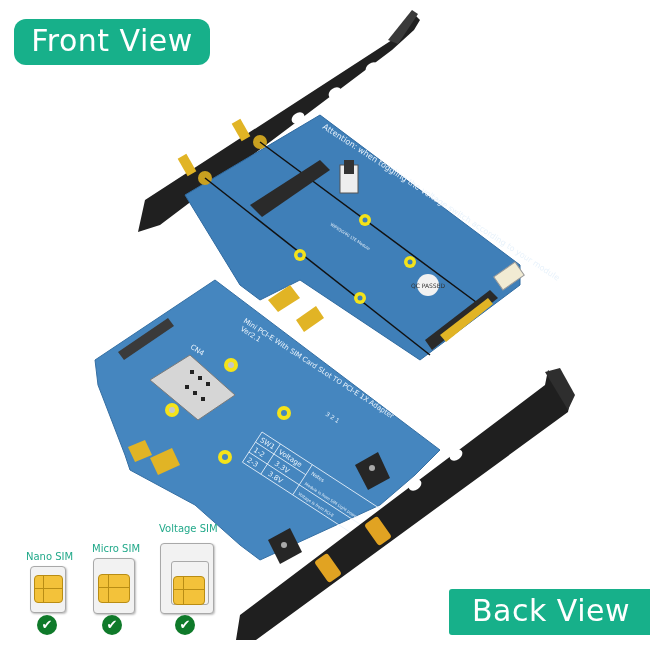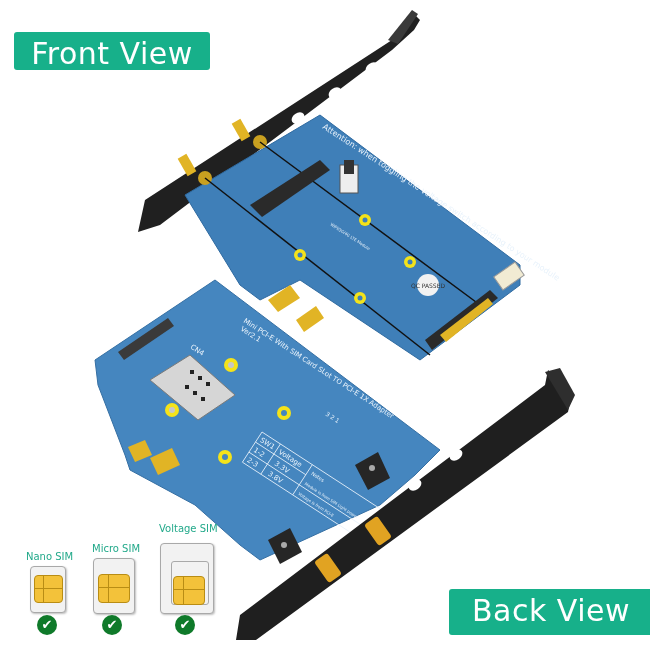--- a/index.html
+++ b/index.html
@@ -1,21 +1,21 @@
 <!DOCTYPE html>
 <html><head>
 <meta charset="utf-8">
 <style>
   html, body { margin:0; padding:0; background:#ffffff; }
   body { width:650px; height:650px; position:relative; overflow:hidden; font-family:"DejaVu Sans", sans-serif; }
   .badge {
     position:absolute; background:#17b08a; color:#ffffff; border-radius:3px;
     font-family:"DejaVu Sans", sans-serif; font-size:30px; line-height:44px; padding:0 10px; letter-spacing:0.5px;
   }
-  #front-badge { left:14px; top:32px; width:176px; height:38px; text-align:center; }
+  #front-badge { left:14px; top:19px; width:176px; height:46px; text-align:center;border-radius:12px; }
   #back-badge { left:449px; top:589px; width:184px; height:46px; text-align:center; }
   svg.scene { position:absolute; left:0; top:0; }
   .sim-label { position:absolute; color:#22a98a; font-size:10px; font-family:"DejaVu Sans", sans-serif; white-space:nowrap; }
   .sim-card { position:absolute; background:#f2f2f2; border:1px solid #a9a9a9; border-radius:4px; box-shadow:1px 1px 2px rgba(0,0,0,0.25); }
   .chip { position:absolute; background:#f3c23a; border:1px solid #b98d14; border-radius:4px; }
   .chip::before { content:""; position:absolute; left:30%; top:0; bottom:0; border-left:1px solid #b98d14; }
   .chip::after { content:""; position:absolute; top:45%; left:0; right:0; border-top:1px solid #b98d14; }
   .check { position:absolute; width:20px; height:20px; border-radius:50%; background:#0f7a2a; color:#fff; font-size:13px; line-height:20px; text-align:center; font-weight:bold; }
   .board-text { font-family:"DejaVu Sans", sans-serif; fill:#e8f2fb; }
 </style>

